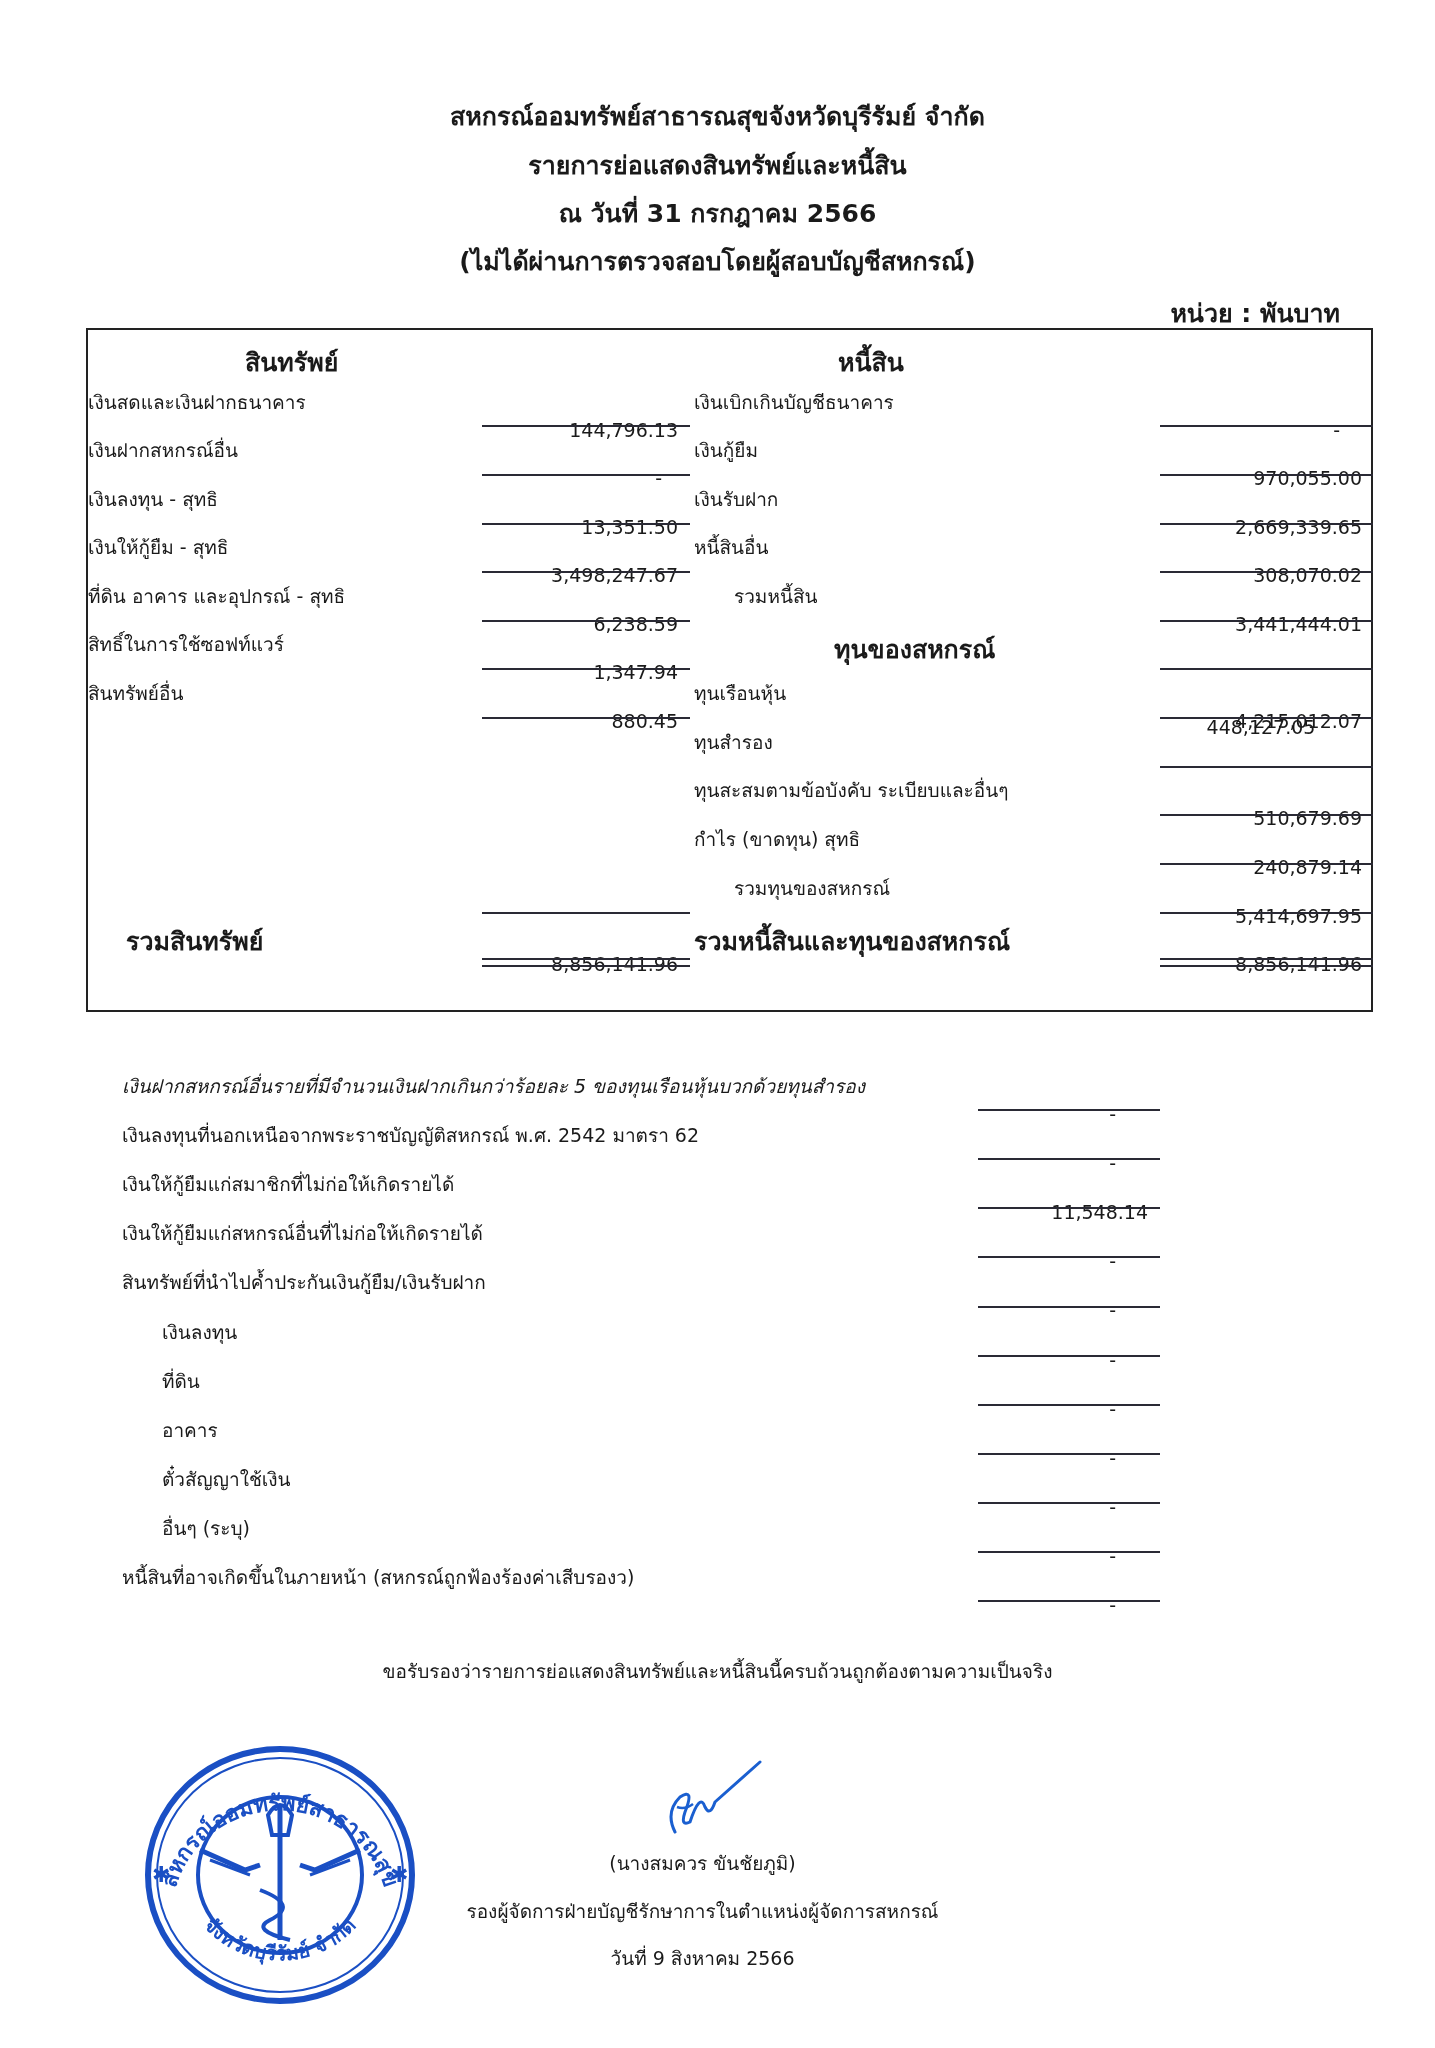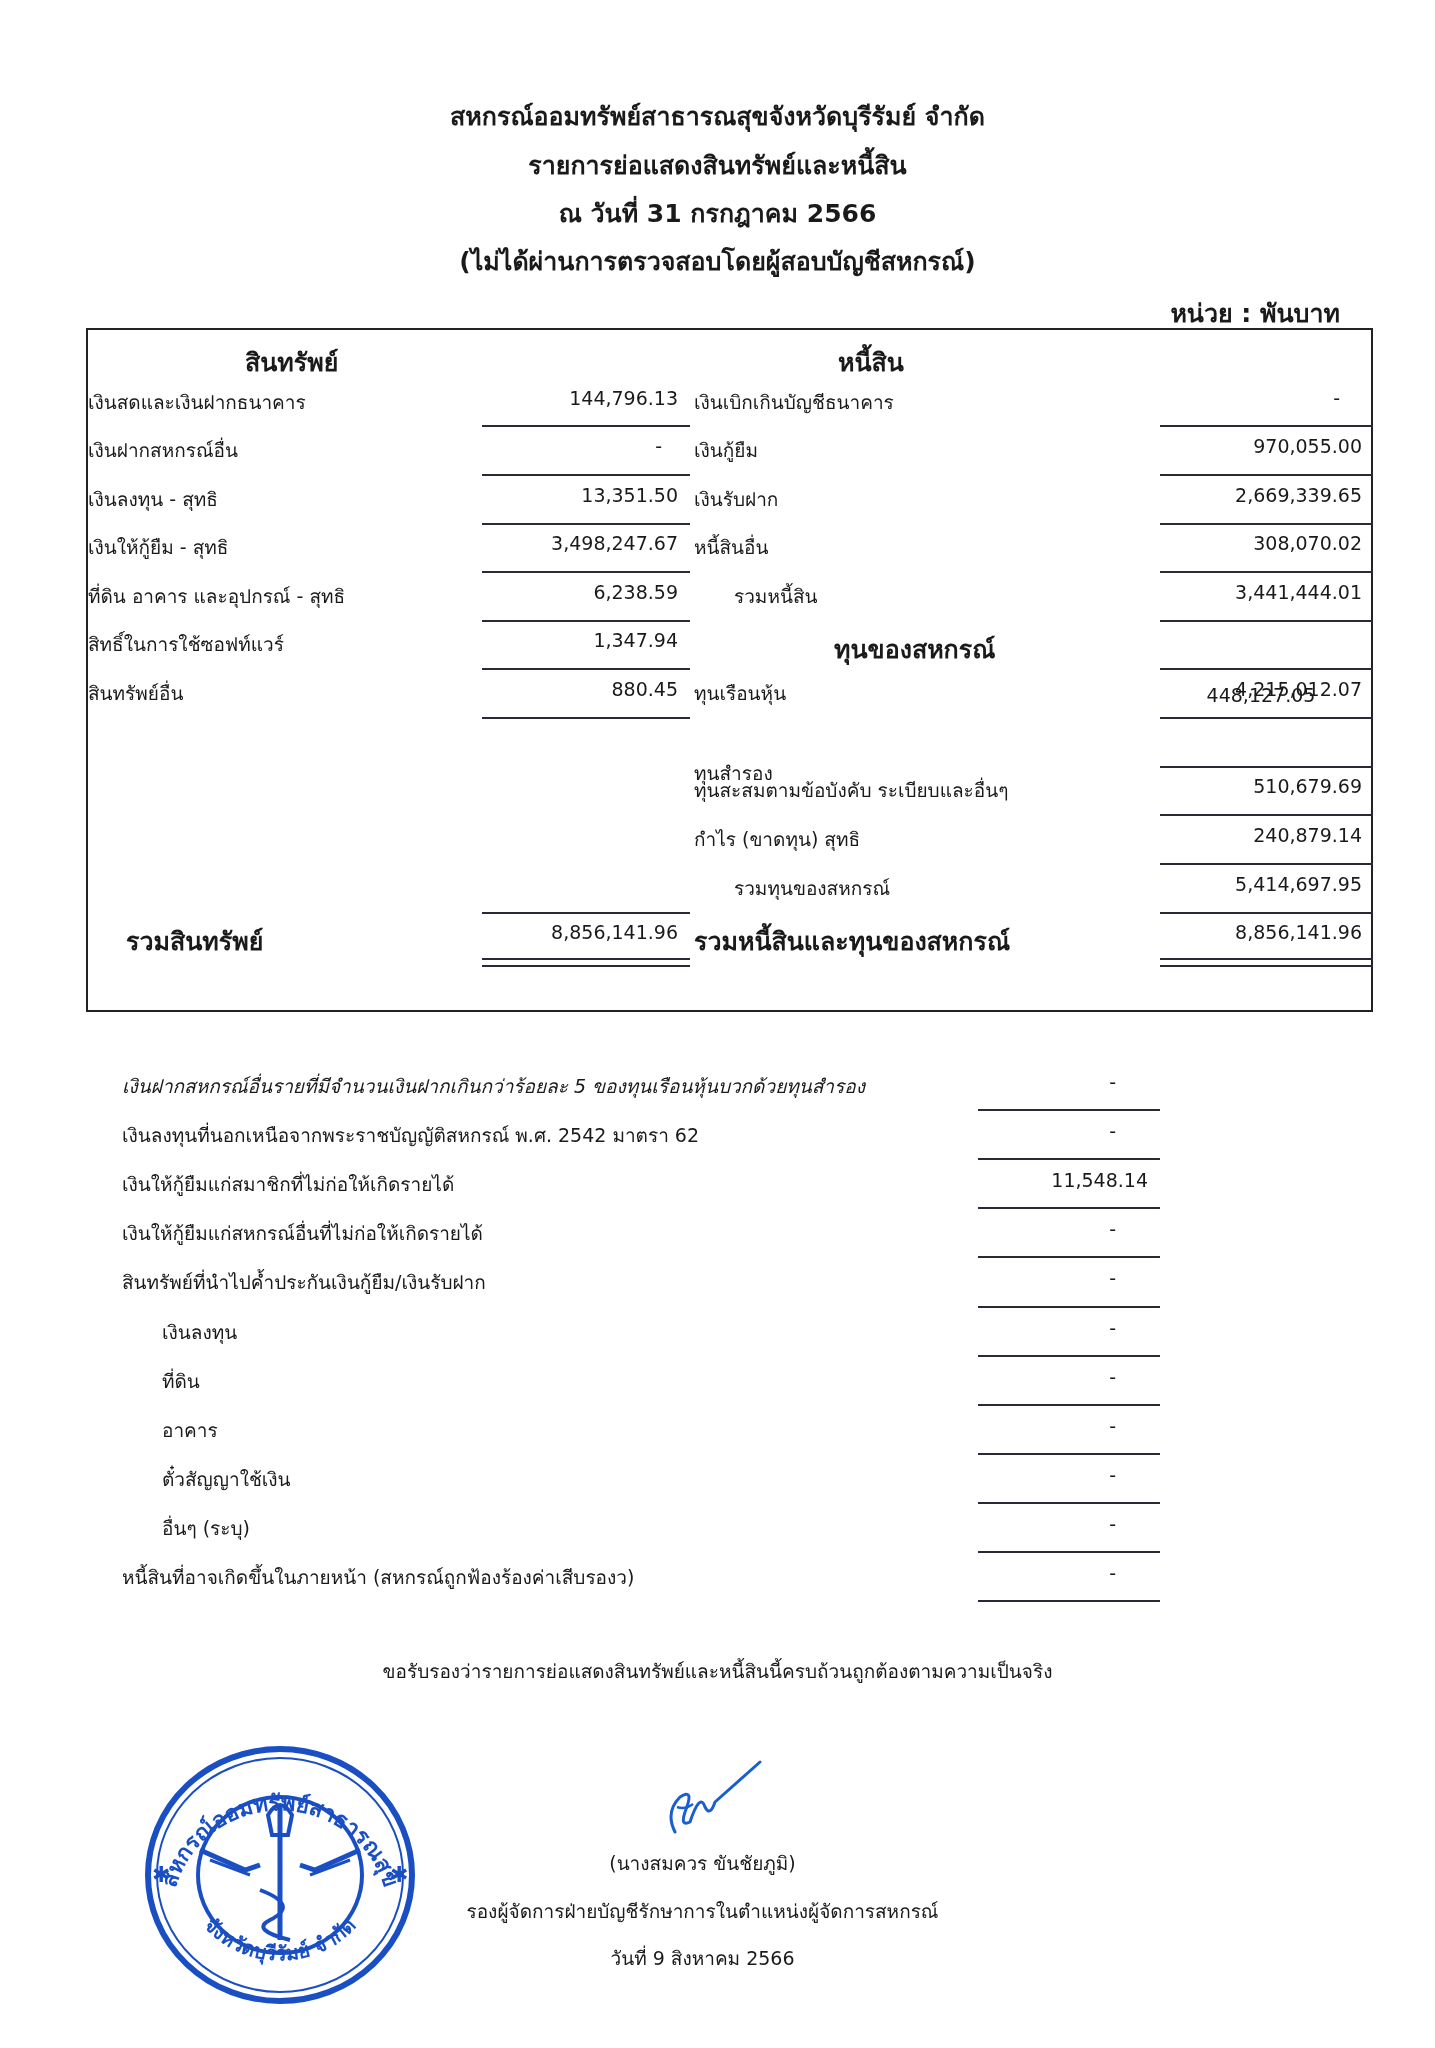--- a/index.html
+++ b/index.html
@@ -5,21 +5,21 @@
   html, body { margin: 0; padding: 0; }
   body {
     width: 1435px; height: 2048px; background: #ffffff; position: relative;
     font-family: "DejaVu Sans", "Liberation Sans", sans-serif; color: #1a1a1a;
     overflow: hidden;
   }
   .abs { position: absolute; white-space: nowrap; }
   .center { left: 0; width: 1435px; text-align: center; }
   .title { font-weight: bold; font-size: 25px; }
   .reg { font-size: 19px; }
-  .num { text-align: right; }
+  .num { text-align: right; margin-top: 32px; }
   .box {
     position: absolute; left: 86px; top: 328px; width: 1287px; height: 684px;
     border: 2px solid #222; box-sizing: border-box;
   }
   .rule { position: absolute; height: 0; border-top: 2px solid #2a2a35; }
   .dbl { position: absolute; height: 5px; border-top: 2px solid #2a2a35; border-bottom: 2px solid #2a2a35; }
   .stamp { position: absolute; left: 140px; top: 1740px; width: 280px; height: 270px; }
   .sig { position: absolute; left: 655px; top: 1752px; width: 110px; height: 95px; }
 </style>
 </head>
@@ -89,21 +89,21 @@
 </div>
 
 <div>
   <div class="abs title" style="top:629px; left:834px;">ทุนของสหกรณ์</div>
   <div class="rule" style="top:668px; left:1160px; width:213px;"></div>
 
   <div class="abs reg" style="top:678px; left:694px;">ทุนเรือนหุ้น</div>
   <div class="abs reg num" style="top:678px; left:1160px; width:202px;">4,215,012.07</div>
   <div class="rule" style="top:717px; left:1160px; width:213px;"></div>
 
-  <div class="abs reg" style="top:727px; left:694px;margin-top:31px;">ทุนสำรอง</div>
+  <div class="abs reg" style="top:727px; left:694px;">ทุนสำรอง</div>
   <div class="abs reg num" style="top:684px; left:1160px; width:202px;text-align:center;">448,127.05</div>
   <div class="rule" style="top:766px; left:1160px; width:213px;"></div>
 
   <div class="abs reg" style="top:775px; left:694px;">ทุนสะสมตามข้อบังคับ  ระเบียบและอื่นๆ</div>
   <div class="abs reg num" style="top:775px; left:1160px; width:202px;">510,679.69</div>
   <div class="rule" style="top:814px; left:1160px; width:213px;"></div>
 
   <div class="abs reg" style="top:824px; left:694px;">กำไร (ขาดทุน) สุทธิ</div>
   <div class="abs reg num" style="top:824px; left:1160px; width:202px;">240,879.14</div>
   <div class="rule" style="top:863px; left:1160px; width:213px;"></div>

